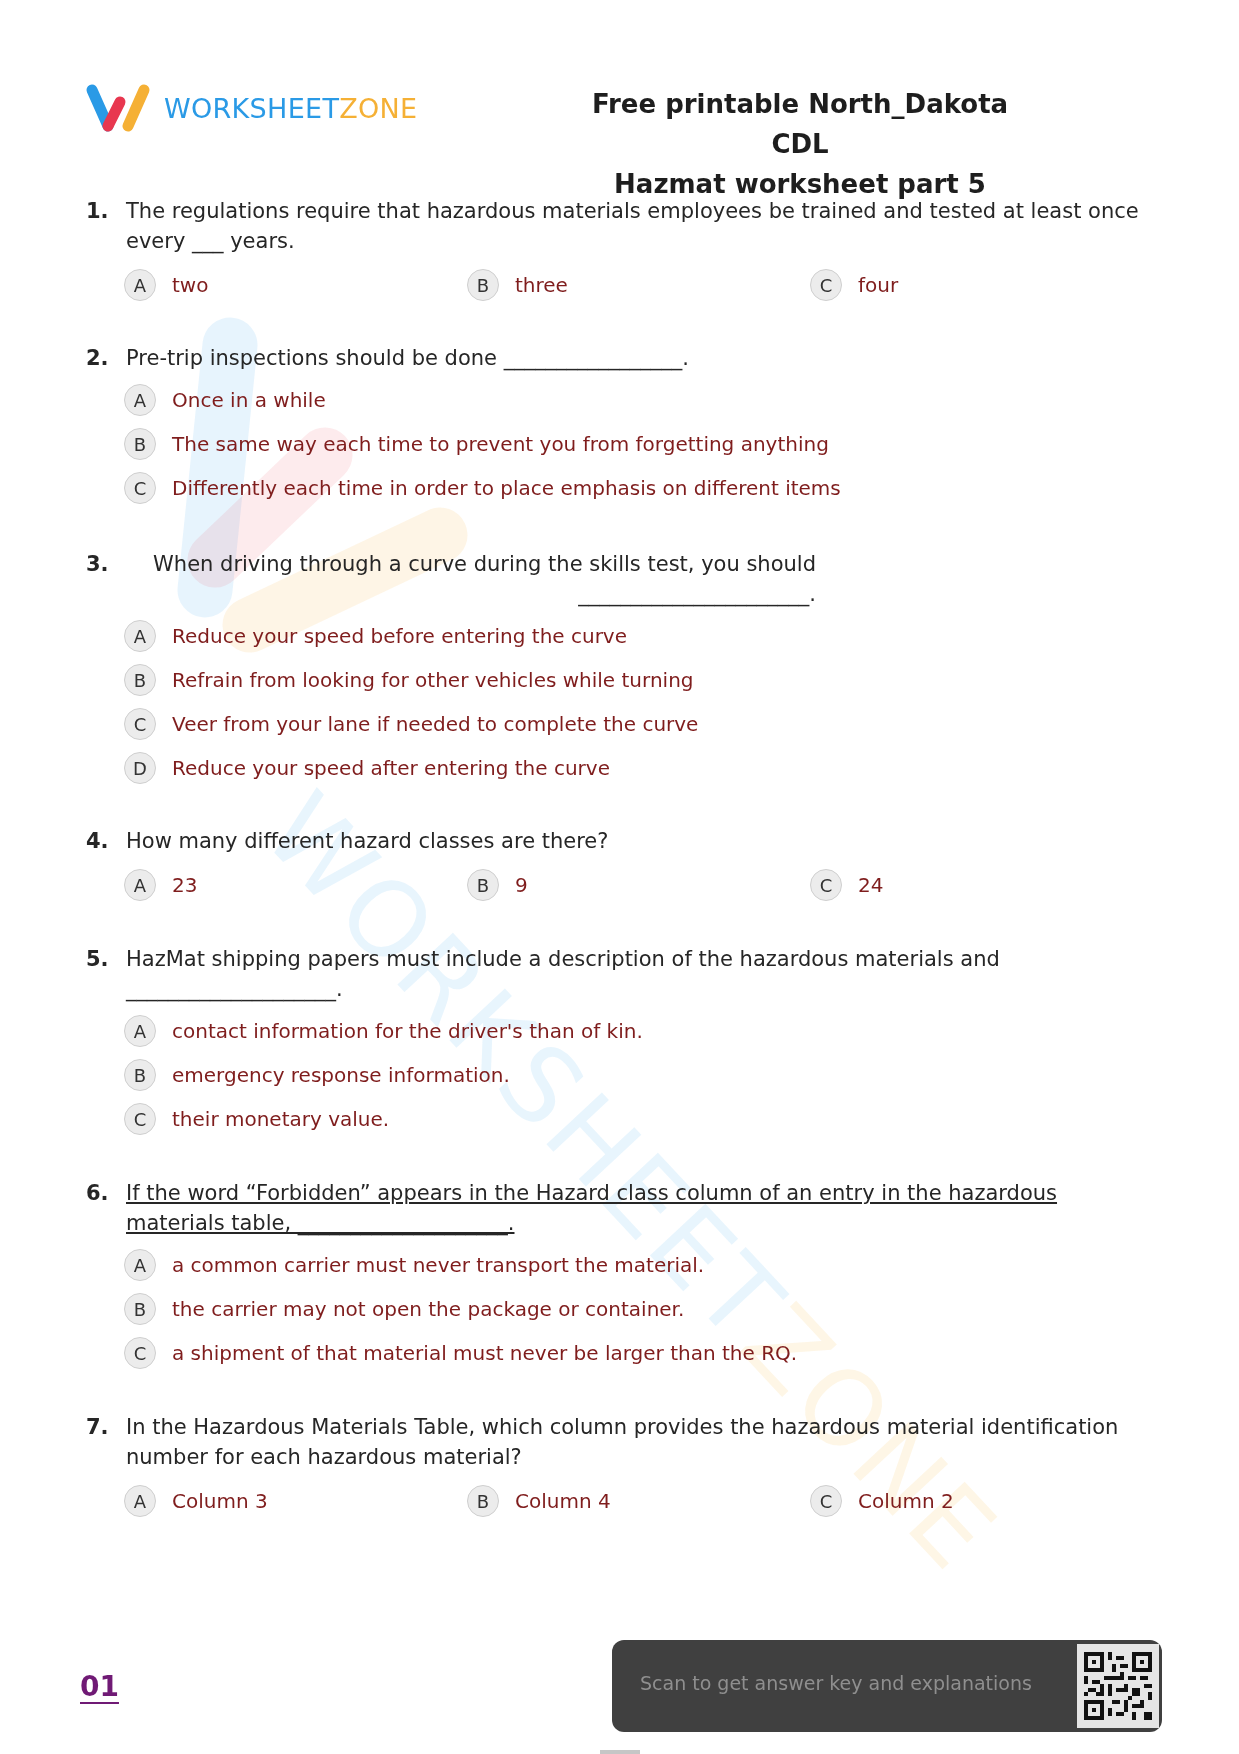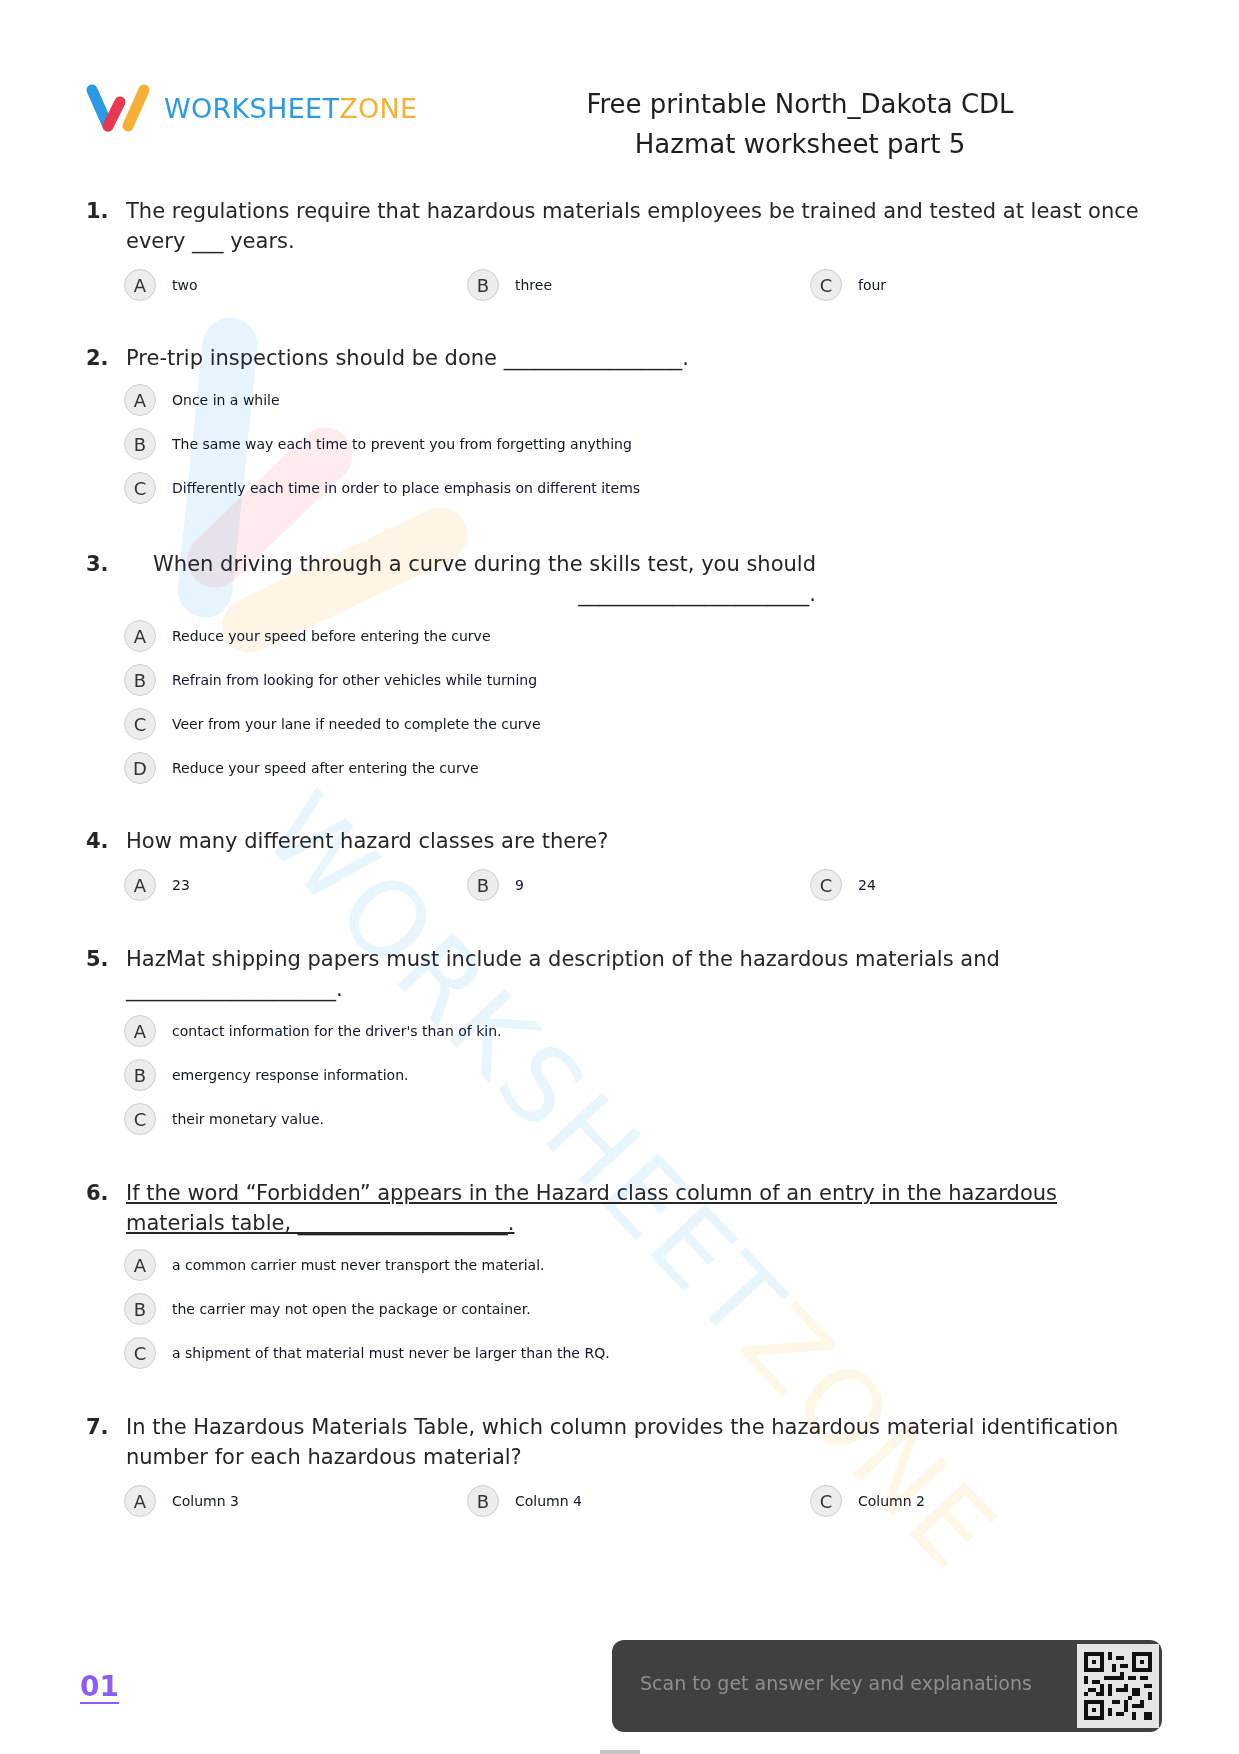--- a/index.html
+++ b/index.html
@@ -17,38 +17,38 @@
   .wm-text .a { color: rgba(66,170,240,0.12); }
   .wm-text .b { color: rgba(250,190,80,0.14); }
 
   
   .header { position: absolute; left: 0; top: 0; width: 1239px; height: 170px; z-index: 2; }
   .logo { position: absolute; left: 84px; top: 82px; display: flex; align-items: center; }
   .logo svg { width: 68px; height: 52px; }
   .logo-text { margin-left: 12px; font-size: 27px; font-weight: 400; letter-spacing: 0.3px; font-family: "DejaVu Sans", sans-serif; }
   .logo-text .w { color: #2a9ae6; }
   .logo-text .z { color: #f5b035; }
-  .title { position: absolute; left: 560px; top: 84px; width: 480px; text-align: center; font-size: 26px; font-weight: 400; line-height: 40px; color: #1e1e1e; }
+  .title { position: absolute; left: 560px; top: 84px; width: 480px; text-align: center; font-size: 26px; font-weight: 700; line-height: 40px; color: #1e1e1e; }
 
   
   .questions { position: absolute; left: 0; top: 0; width: 1239px; z-index: 2; }
   .q { position: absolute; left: 86px; width: 1080px; }
   .q-head { display: flex; font-size: 21px; line-height: 30px; color: #262626; }
   .q-num { width: 40px; font-weight: 700; flex: none; }
   .q-text { flex: 1; }
   .opts { margin-left: 38px; }
   .opts.row { display: flex; margin-top: 12px; }
   .opts.row .opt { width: 343px; }
   .opts.col .opt { margin-top: 10px; }
   .opt { display: flex; align-items: center; height: 34px; }
   .badge { width: 32px; height: 32px; border-radius: 50%; background: #ececec; border: 1px solid #cfcfcf; display: flex; align-items: center; justify-content: center; font-size: 18px; color: #333; flex: none; }
-  .opt-text { margin-left: 16px; font-size: 14px; color: #0f172a; }
-
-  
-  .page-num { position: absolute; left: 80px; top: 1670px; font-size: 28px; font-weight: 700; color: #8b5cf6; text-decoration: underline; text-decoration-thickness: 2px; text-underline-offset: 6px; z-index: 2; }
+  .opt-text { margin-left: 16px; font-size: 20px; color: #7f1d1d; }
+
+  
+  .page-num { position: absolute; left: 80px; top: 1670px; font-size: 28px; font-weight: 700; color: #701a75; text-decoration: underline; text-decoration-thickness: 2px; text-underline-offset: 6px; z-index: 2; }
   .scan-box { position: absolute; left: 612px; top: 1640px; width: 550px; height: 92px; background: #404040; border-radius: 12px; z-index: 2; }
   .scan-text { position: absolute; left: 28px; top: 32px; font-size: 19px; color: #8f8f8f; }
   .qr { position: absolute; left: 465px; top: 4px; width: 82px; height: 84px; background: #e5e5e5; display: flex; align-items: center; justify-content: center; }
   .bottom-mark { position: absolute; left: 600px; top: 1750px; width: 40px; height: 4px; background: #c6c6c6; z-index: 2; }
 </style>
 </head>
 <body>
 
 <svg class="wm-logo" viewBox="0 0 1239 1754">
   <g stroke-linecap="round" fill="none">

